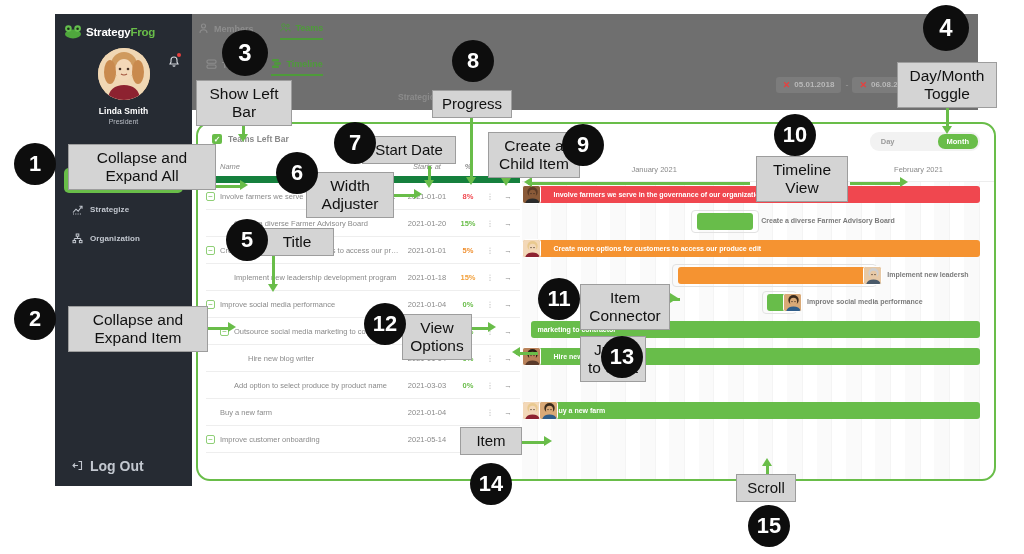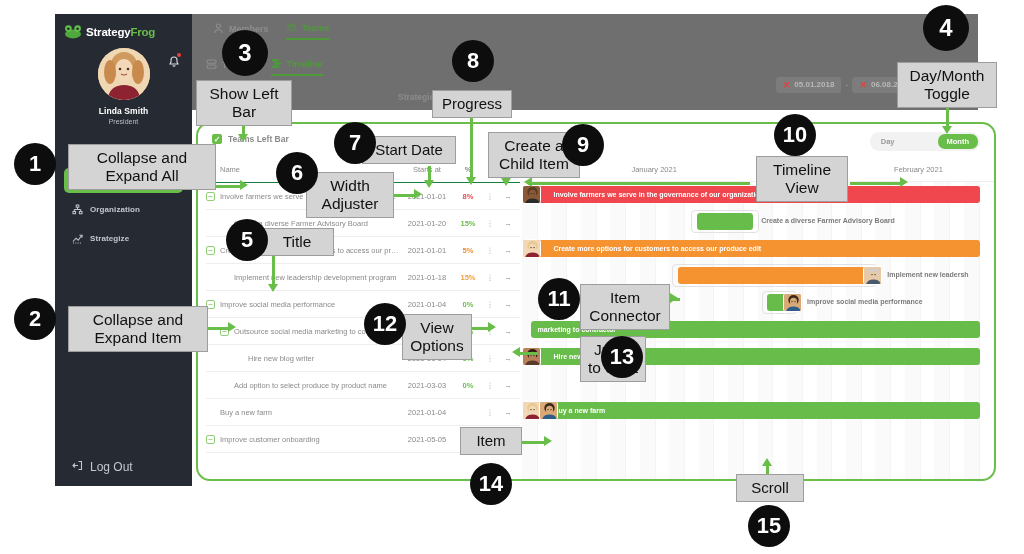--- a/index.html
+++ b/index.html
@@ -31,27 +31,27 @@
   .urole { text-align:center; color:#b9bec6; font-size:7px; margin-top:2px; }
 
   .navlist { margin-top:14px; }
   .navitem { display:flex; align-items:center; gap:7px; height:25px;
     margin:4px 9px; padding-left:8px; border-radius:5px; color:#c3c8d0;
     font-size:8px; font-weight:bold; letter-spacing:.1px; }
   .navitem.active { background:#69bd49; color:#ffffff; }
   .navitem .ico { width:11px; height:11px; display:flex; align-items:center;
     justify-content:center; }
   .logout { position:absolute; left:9px; bottom:12px; display:flex;
-    align-items:center; gap:7px; color:#c3c8d0; font-size:12px; font-weight:normal;
+    align-items:center; gap:7px; color:#c3c8d0; font-size:14px; font-weight:bold;
     padding-left:8px;}
 
   
   .topbar { position:absolute; left:192px; top:14px; width:786px; height:96px;
     background:#6f6f6f; z-index:3; }
-  .tb-row1 { position:absolute; left:21px; top:8px; display:flex; gap:17px;
+  .tb-row1 { position:absolute; left:6px; top:8px; display:flex; gap:26px;
     }
   .tb-row2 { position:absolute; left:14px; top:44px; display:flex; gap:30px;
     align-items:center; }
   .tb-item { display:flex; align-items:center; gap:5px; font-size:9px;
     font-weight:bold; color:#8d8d8d; padding-bottom:5px; }
   .tb-item.on { color:#4e9b3a; border-bottom:2px solid #4e9b3a; }
   .tb-item .ico { width:11px; height:11px; display:flex; align-items:center;
     justify-content:center;}
   .tb-sel { position:absolute; left:206px; top:78px; font-size:8.5px;
     color:#8b8b8b; font-weight:bold;}
@@ -76,21 +76,21 @@
   .daymonth { position:absolute; right:14px; top:8px; background:#f2f2f2;
     border-radius:9px; padding:2px; display:flex; gap:2px; }
   .dm { font-size:7.5px; font-weight:bold; padding:3px 9px; border-radius:7px;
     color:#9a9a9a; }
   .dm.on { background:#69bd49; color:#fff;margin-left:32px; }
 
   
   .tbl { position:absolute; left:8px; top:32px; width:314px; }
   .trow { display:flex; align-items:center; height:27px; border-bottom:1px solid #eeeeee;
     font-size:7.5px; color:#8a8a8a; }
-  .trow.head { border-bottom:1px solid #15803d; }
+  .trow.head { border-bottom:7px solid #15803d;font-style:italic; }
   .c-name { width:194px; display:flex; align-items:center; gap:5px; }
   .c-date { width:54px; text-align:center; }
   .c-pct  { width:28px; text-align:center; font-weight:bold; }
   .c-dots { width:16px; text-align:center; color:#9b9b9b; letter-spacing:0; }
   .c-arr  { width:20px; text-align:center; color:#8a8a8a; }
   .expander { width:9px; height:9px; border:1px solid #8fcf76; border-radius:2px;
     color:#69bd49; font-size:8px; line-height:7px; text-align:center; flex:0 0 auto;}
   .plusbtn { width:13px; height:13px; background:#f3f3f3; border-radius:3px;
     color:#9b9b9b; font-size:10px; line-height:12px; text-align:center; margin:auto;}
   .nm { overflow:hidden; white-space:nowrap; text-overflow:ellipsis; }
@@ -337,21 +337,21 @@
             <div class="c-date">2021-01-04</div>
             <div class="c-pct pr gry"></div>
             <div class="c-dots">⋮</div>
             <div class="c-arr">→</div>
           </div>
           <div class="trow">
             <div class="c-name ">
               <span class="expander">−</span>
               <span class="nm">Improve customer onboarding</span>
             </div>
-            <div class="c-date">2021-05-05</div>
+            <div class="c-date">2021-05-14</div>
             <div class="c-pct pr ">38%</div>
             <div class="c-dots">⋮</div>
             <div class="c-arr">→</div>
           </div>
         </div>
     </div>
 
     <div class="gantt">
       <div class="ghead" id="ghead">
           <div class="mlabel" style="left: 28%;">January 2021</div>
@@ -560,37 +560,37 @@
           <svg width="11" height="11" viewBox="0 0 11 11">
               <rect x="1" y="1" width="9" height="9" rx="2" fill="none" stroke="#ffffff" stroke-width="1.1"></rect>
               <path d="M3.2 5.6 4.8 7.2 8 3.9" fill="none" stroke="#ffffff" stroke-width="1.2"></path>
             </svg>
         </span>
         <span>Manage</span>
       </div>
       <div class="navitem">
         <span class="ico">
           <svg width="11" height="11" viewBox="0 0 11 11">
+              <path d="M1 8.5 4 5.2l2.2 2L9.8 2.2" fill="none" stroke="#c3c8d0" stroke-width="1.1"></path>
+              <path d="M7.4 2.2h2.6v2.6" fill="none" stroke="#c3c8d0" stroke-width="1.1"></path>
+              <path d="M1 10h9" stroke="#c3c8d0" stroke-width="1" stroke-dasharray="1 1.3"></path>
+            </svg>
+        </span>
+        <span>Strategize</span>
+      </div>
+      <div class="navitem">
+        <span class="ico">
+          <svg width="11" height="11" viewBox="0 0 11 11">
               <rect x="4.2" y="1" width="2.6" height="2.2" fill="none" stroke="#c3c8d0" stroke-width="1"></rect>
               <rect x="1" y="7.5" width="2.6" height="2.2" fill="none" stroke="#c3c8d0" stroke-width="1"></rect>
               <rect x="7.4" y="7.5" width="2.6" height="2.2" fill="none" stroke="#c3c8d0" stroke-width="1"></rect>
               <path d="M5.5 3.2v2.3M2.3 7.5V5.5h6.4v2" fill="none" stroke="#c3c8d0" stroke-width="1"></path>
             </svg>
         </span>
         <span>Organization</span>
-      </div>
-      <div class="navitem">
-        <span class="ico">
-          <svg width="11" height="11" viewBox="0 0 11 11">
-              <path d="M1 8.5 4 5.2l2.2 2L9.8 2.2" fill="none" stroke="#c3c8d0" stroke-width="1.1"></path>
-              <path d="M7.4 2.2h2.6v2.6" fill="none" stroke="#c3c8d0" stroke-width="1.1"></path>
-              <path d="M1 10h9" stroke="#c3c8d0" stroke-width="1" stroke-dasharray="1 1.3"></path>
-            </svg>
-        </span>
-        <span>Strategize</span>
       </div>
     </div>
 
     <div class="logout">
       <span class="ico">
         <svg width="11" height="11" viewBox="0 0 11 11">
             <path d="M6.5 1.5h3v8h-3" fill="none" stroke="#c3c8d0" stroke-width="1.1"></path>
             <path d="M1 5.5h5M3 3.5 1 5.5l2 2" fill="none" stroke="#c3c8d0" stroke-width="1.1"></path>
           </svg>
       </span>
@@ -688,21 +688,21 @@
       </div>
       <div class="badge" style="left: 601px; top: 336px; width: 42px; height: 42px; font-size: 21.84px;">13</div>
       <div class="arrow" style="left: 516px; top: 352px; height: 3px; width: 22px;"></div>
       <div class="ahead ah-left" style="left: 512px; top: 347px;"></div>
       <div class="callout" style="left: 460px; top: 427px; width: 62px; font-size: 15px;">
         <div>Item</div>
       </div>
       <div class="badge" style="left: 470px; top: 463px; width: 42px; height: 42px; font-size: 21.84px;">14</div>
       <div class="arrow" style="left: 522px; top: 441px; height: 3px; width: 24px;"></div>
       <div class="ahead ah-right" style="left: 544px; top: 436px;"></div>
-      <div class="callout" style="left: 736px; top: 474px; width: 68px; font-size: 15px;">
+      <div class="callout" style="left: 736px; top: 474px; width: 60px; font-size: 15px;">
         <div>Scroll</div>
       </div>
       <div class="badge" style="left: 748px; top: 505px; width: 42px; height: 42px; font-size: 21.84px; text-align: center;">15</div>
       <div class="arrow" style="left: 766px; top: 462px; width: 3px; height: 14px;"></div>
       <div class="ahead ah-up" style="left: 762px; top: 458px;"></div>
     </div>
 
 </div>
 
 </body></html>

